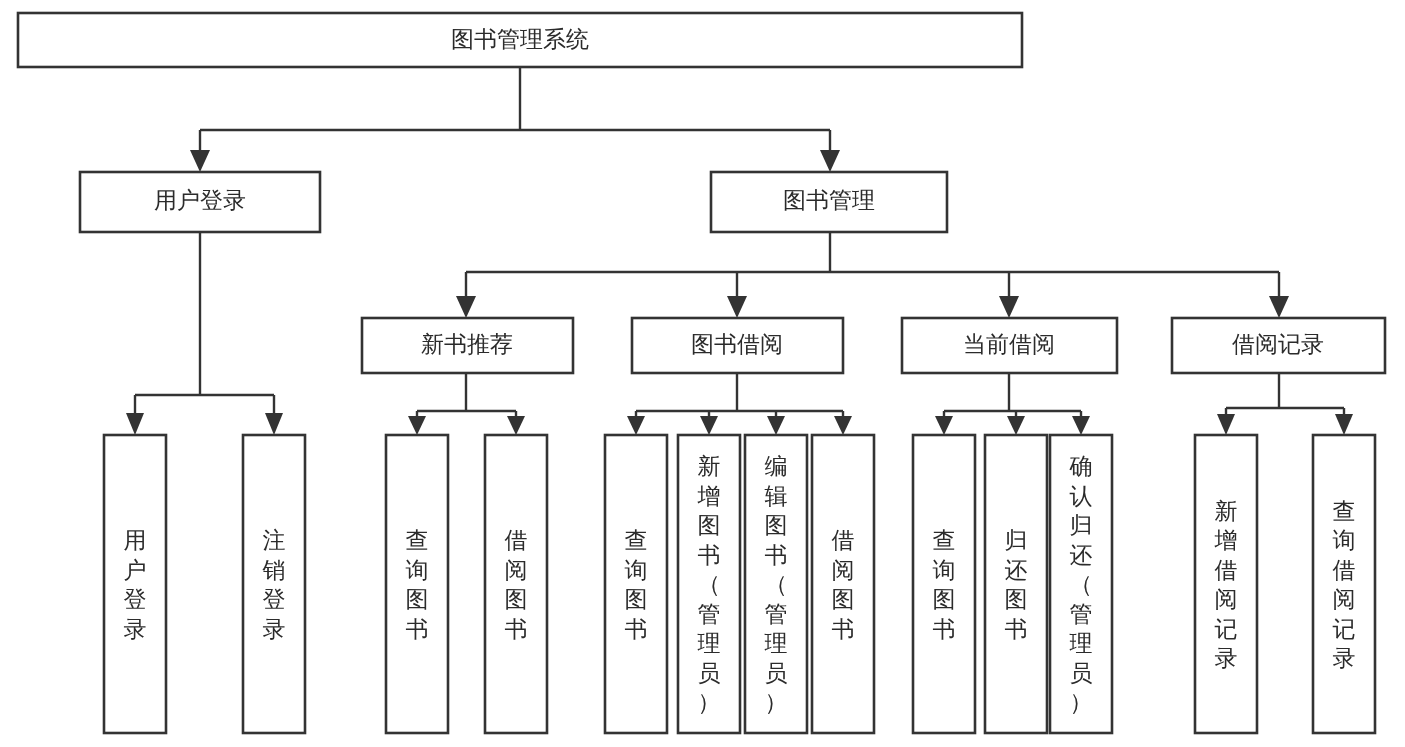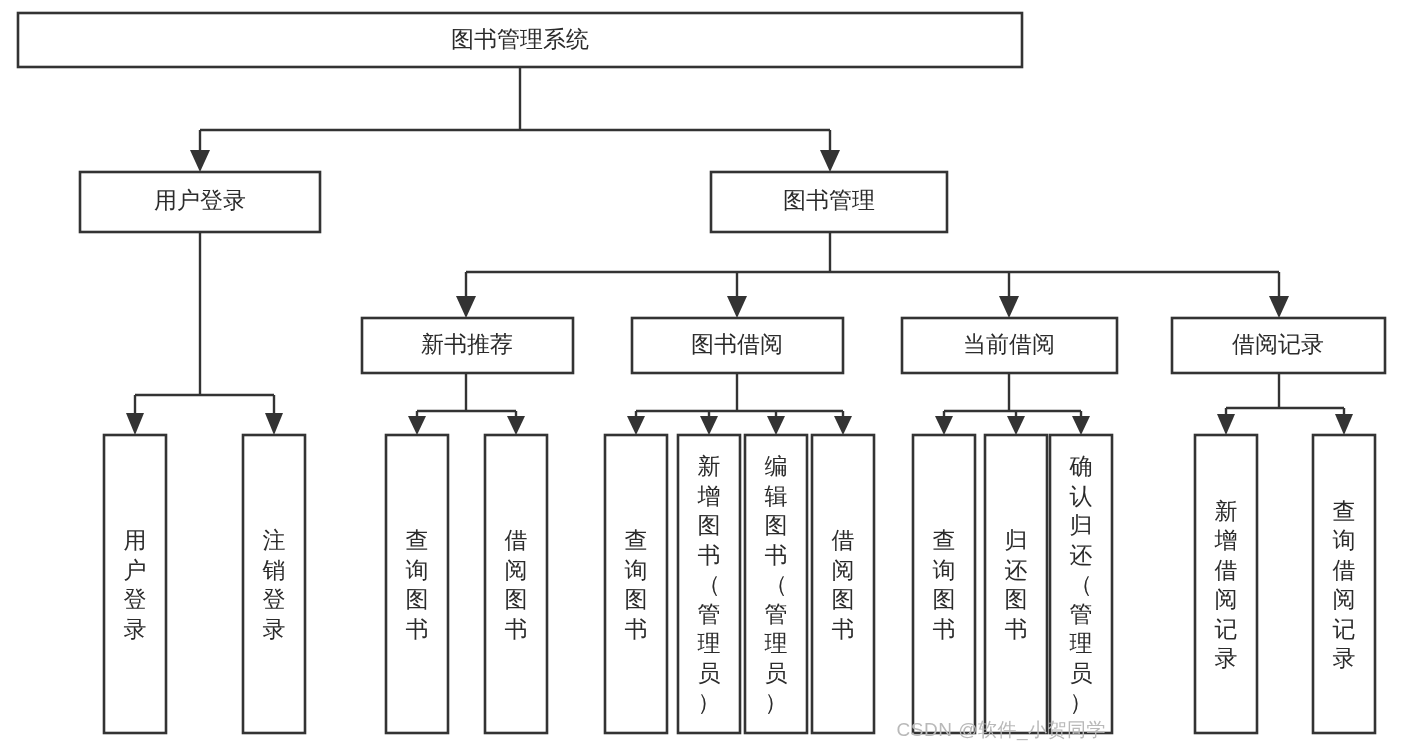--- a/index.html
+++ b/index.html
@@ -234,15 +234,14 @@
           <text class="node-label-vertical" x="1226" y="518.51" font-size="23"><tspan x="1226">新</tspan><tspan x="1226" dy="29.5">增</tspan><tspan x="1226" dy="29.5">借</tspan><tspan x="1226" dy="29.5">阅</tspan><tspan x="1226" dy="29.5">记</tspan><tspan x="1226" dy="29.5">录</tspan></text>
         </g>
         <g>
           <rect class="node-box" x="1313" y="435" width="62" height="298"></rect>
           <text class="node-label-vertical" x="1344" y="518.51" font-size="23"><tspan x="1344">查</tspan><tspan x="1344" dy="29.5">询</tspan><tspan x="1344" dy="29.5">借</tspan><tspan x="1344" dy="29.5">阅</tspan><tspan x="1344" dy="29.5">记</tspan><tspan x="1344" dy="29.5">录</tspan></text>
         </g>
       </g>
 
   </svg>
 
-  <div class="watermark">CSDN @软件_小贺同学</div>
 
 </div>
 
 </body></html>

